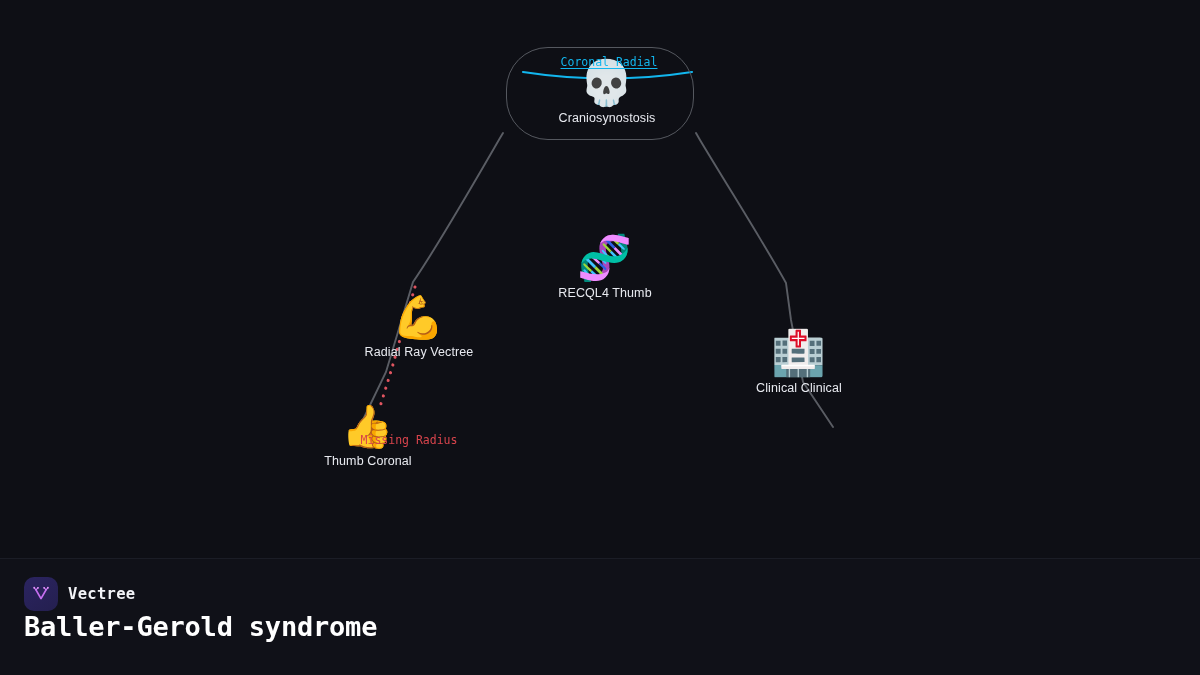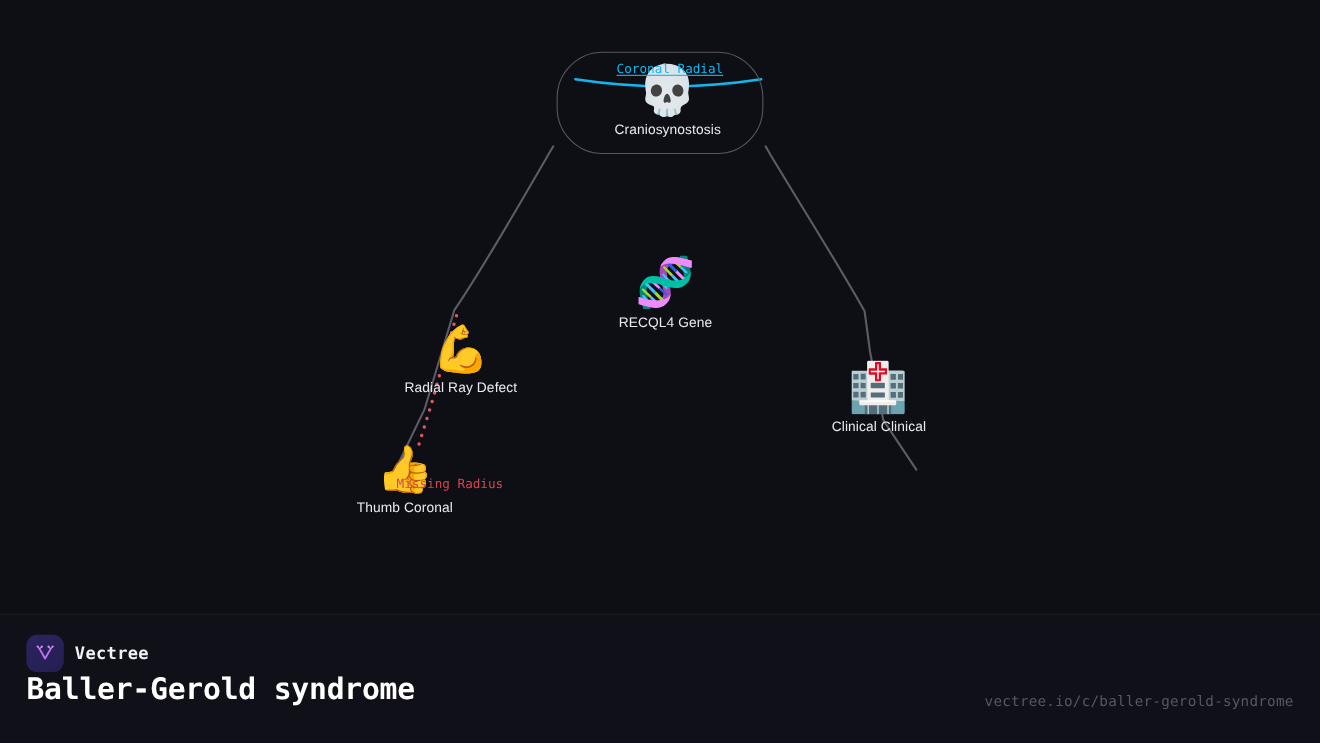--- a/index.html
+++ b/index.html
@@ -167,31 +167,31 @@
 
     <div class="node-hull" style="left:506px; top:47px; width:188px; height:93px;"></div>
 
     <div class="node" style="left:607px; top:93px;">
       <div class="node-glyph" style="font-size:44px;">💀</div>
       <div class="node-label">Craniosynostosis</div>
     </div>
 
     <div class="node" style="left:605px; top:268px;">
       <div class="node-glyph" style="font-size:44px;">🧬</div>
-      <div class="node-label">RECQL4 Gene</div>
+      <div class="node-label">RECQL4 Thumb</div>
     </div>
 
     <div class="node" style="left:799px; top:363px;">
       <div class="node-glyph" style="font-size:44px;">🏥</div>
       <div class="node-label">Clinical Clinical</div>
     </div>
 
     <div class="node" style="left:419px; top:328px;">
       <div class="node-glyph" style="font-size:42px;">💪</div>
-      <div class="node-label">Radial Ray Defect</div>
+      <div class="node-label">Radial Ray Vectree</div>
     </div>
 
     <div class="node" style="left:368px; top:437px;">
       <div class="node-glyph" style="font-size:42px;">👍</div>
       <div class="node-label">Thumb Coronal</div>
     </div>
 
     <div class="annotation cyan" style="left:609px; top:62px;">Coronal Radial</div>
 
     <div class="annotation red" style="left:409px; top:440px;">Missing Radius</div>
@@ -210,17 +210,16 @@
           <circle cx="8.7" cy="5.3" r="1.05" fill="#e08ffa"></circle>
           <circle cx="15.4" cy="5.3" r="1.05" fill="#e08ffa"></circle>
           <circle cx="19.5" cy="5.2" r="1.05" fill="#e08ffa"></circle>
         </svg>
       </div>
       <div id="brand-name">Vectree</div>
     </div>
 
     <div id="page-title">Baller-Gerold syndrome</div>
 
-    <div id="footer-url">vectree.io/c/baller-gerold-syndrome</div>
 
   </div>
 
 </div>
 
 </body></html>

